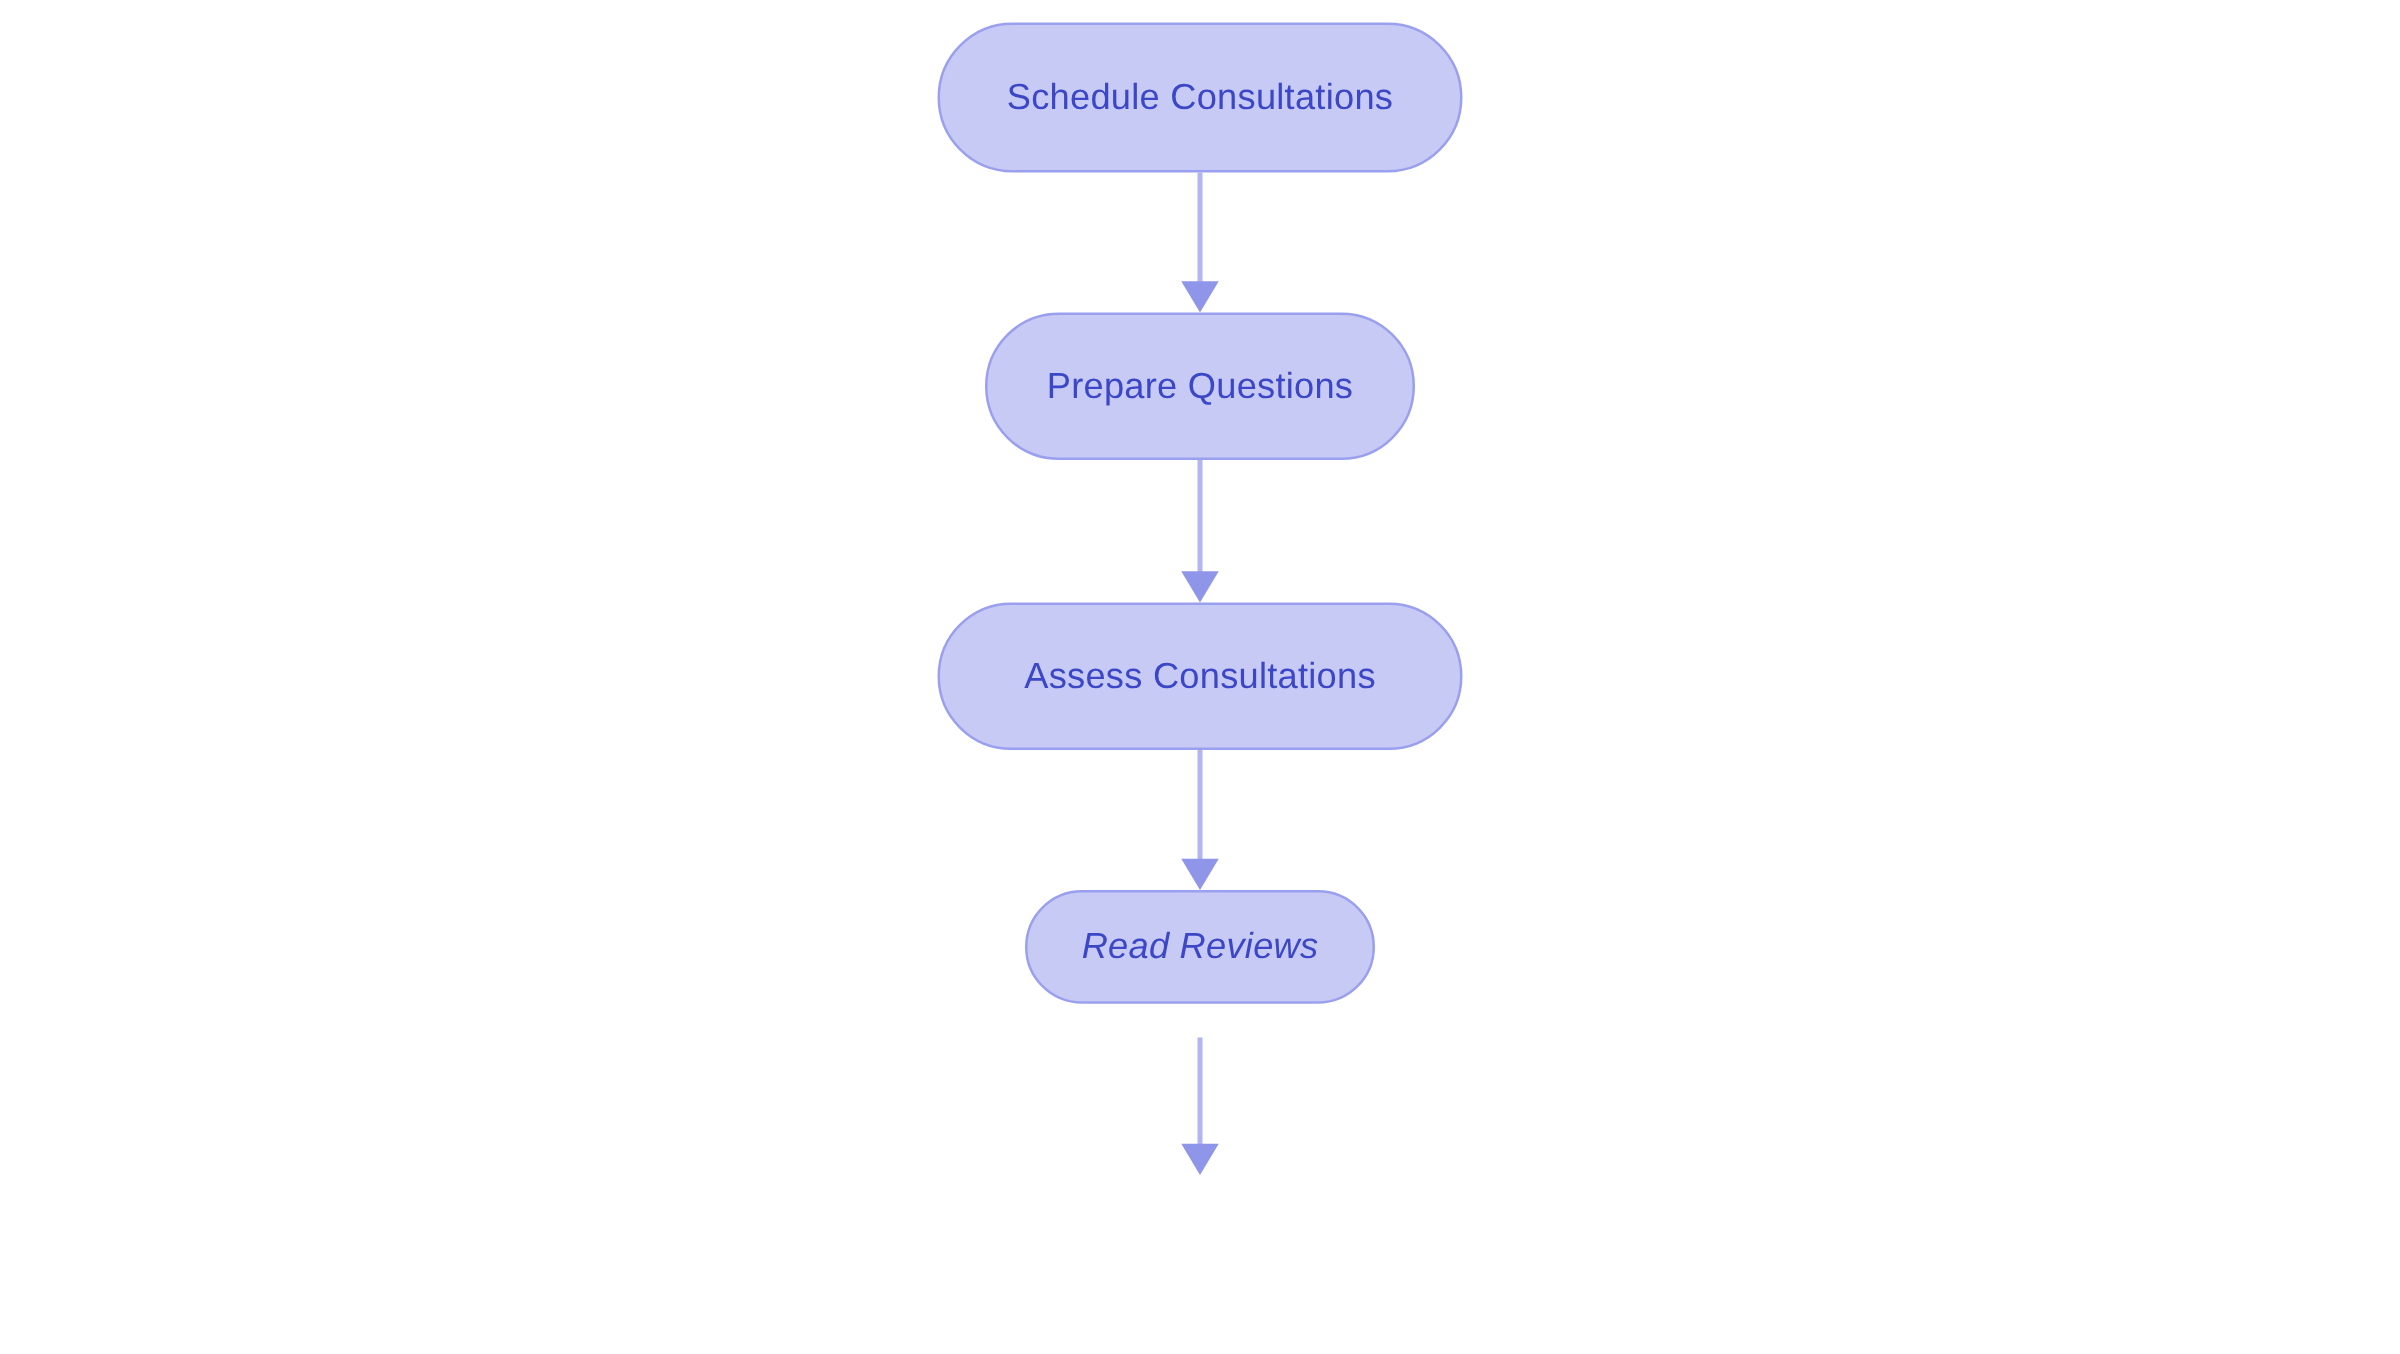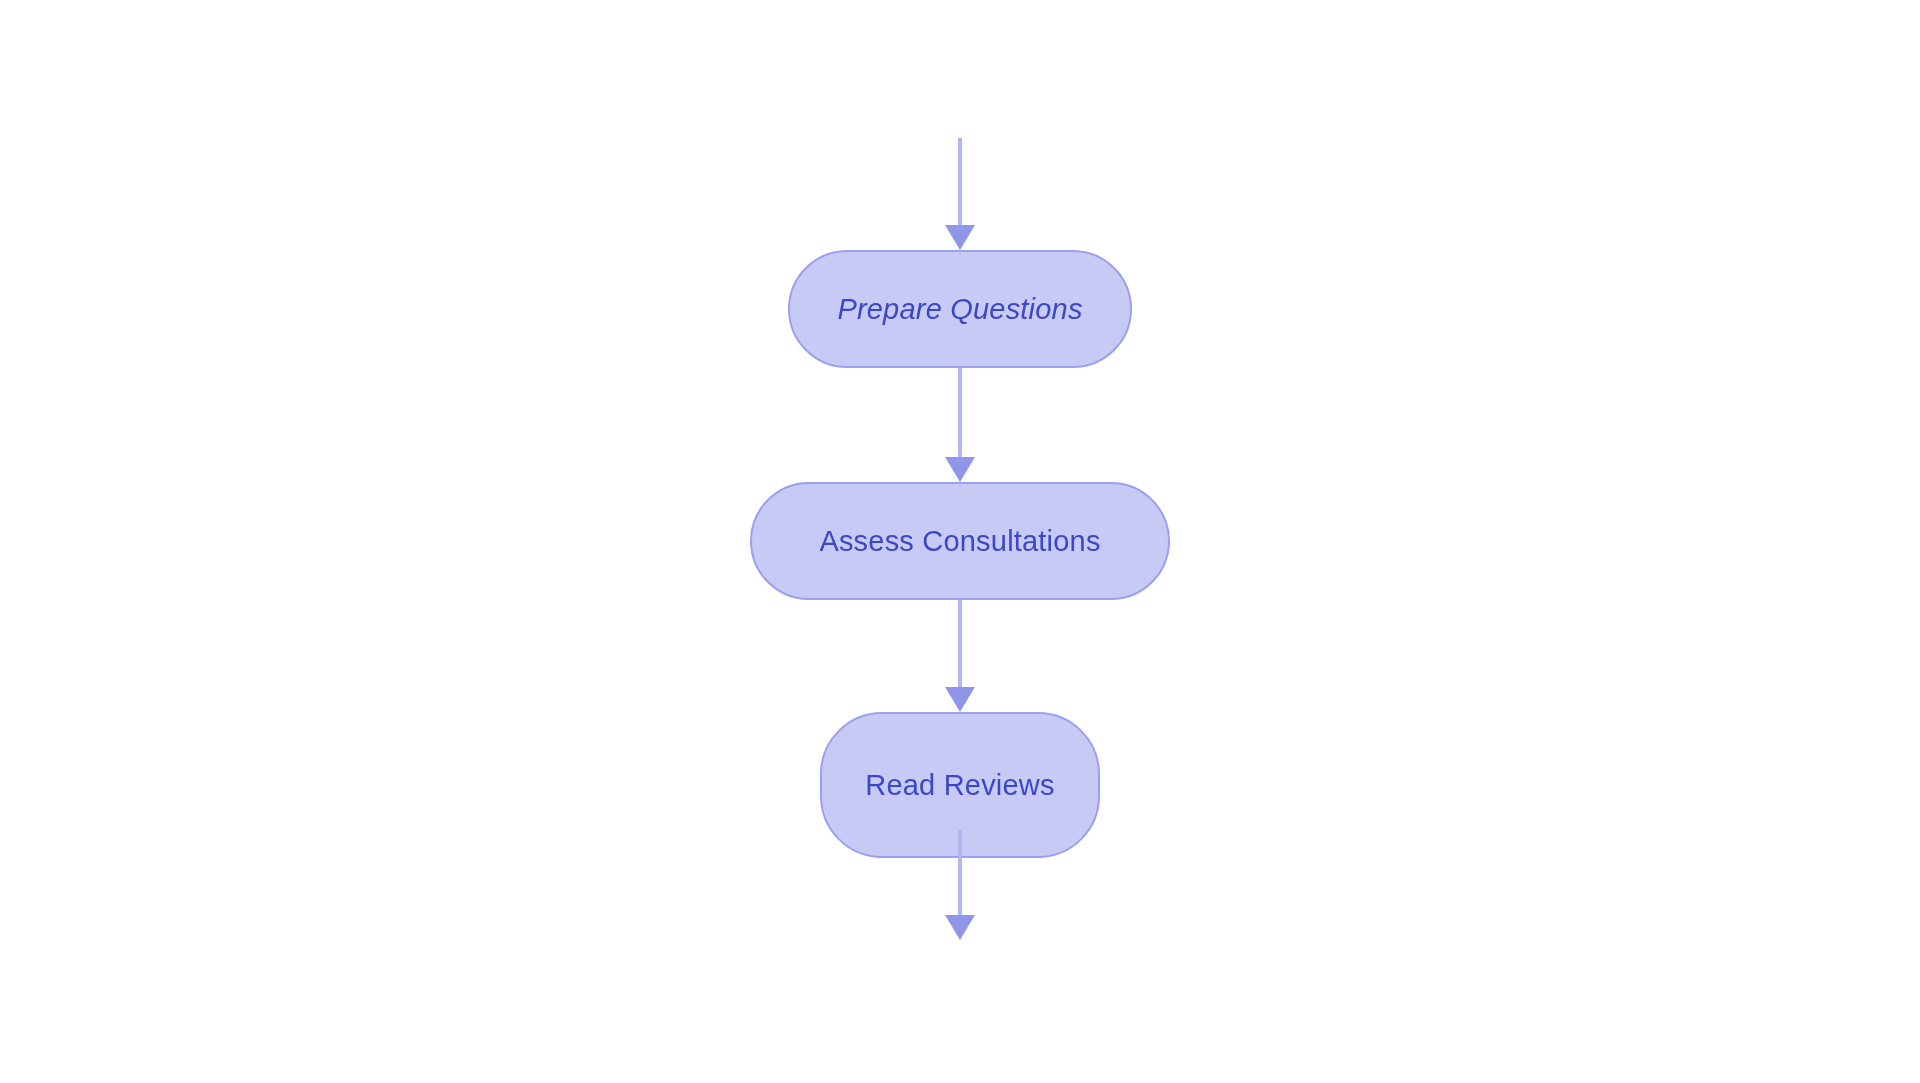--- a/index.html
+++ b/index.html
@@ -44,45 +44,48 @@
     border-left: 15px solid transparent;
     border-right: 15px solid transparent;
     border-top: 25px solid #8f95e9;
   }
 </style>
 </head>
 <body>
 
 <div class="canvas">
 
+  <div class="node" style="left:750px; top:18px; width:420px; height:120px;">
+    <span class="node-label">Schedule Consultations</span>
+  </div>
 
   <div>
     <div class="arrow-line" style="left:958px; top:138px; height:89px;"></div>
     <div class="arrow-head" style="left:945px; top:225px;"></div>
   </div>
 
-  <div class="node" style="left:788px; top:250px; width:344px; height:118px;font-style:italic;">
+  <div class="node" style="left:788px; top:250px; width:344px; height:118px;">
     <span class="node-label">Prepare Questions</span>
   </div>
 
   <div>
     <div class="arrow-line" style="left:958px; top:368px; height:91px;"></div>
     <div class="arrow-head" style="left:945px; top:457px;"></div>
   </div>
 
   <div class="node" style="left:750px; top:482px; width:420px; height:118px;">
     <span class="node-label">Assess Consultations</span>
   </div>
 
   <div>
     <div class="arrow-line" style="left:958px; top:600px; height:89px;"></div>
     <div class="arrow-head" style="left:945px; top:687px;"></div>
   </div>
 
-  <div class="node" style="left:820px; top:712px; width:280px; height:146px;">
+  <div class="node" style="left:820px; top:712px; width:280px; height:91px;font-style:italic;">
     <span class="node-label">Read Reviews</span>
   </div>
 
   <div>
     <div class="arrow-line" style="left:958px; top:830px; height:87px;"></div>
     <div class="arrow-head" style="left:945px; top:915px;"></div>
   </div>
 
 
 </div>

